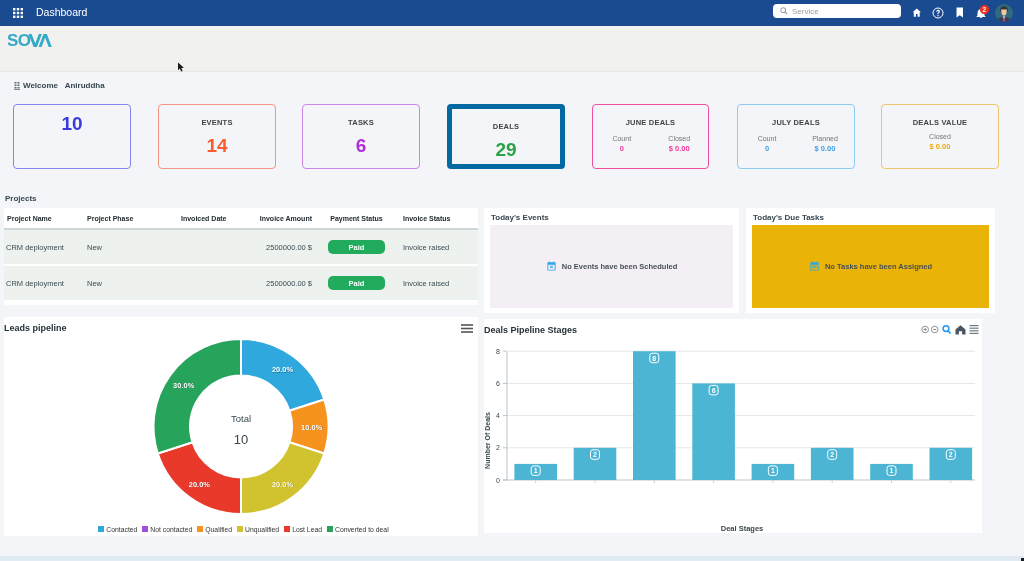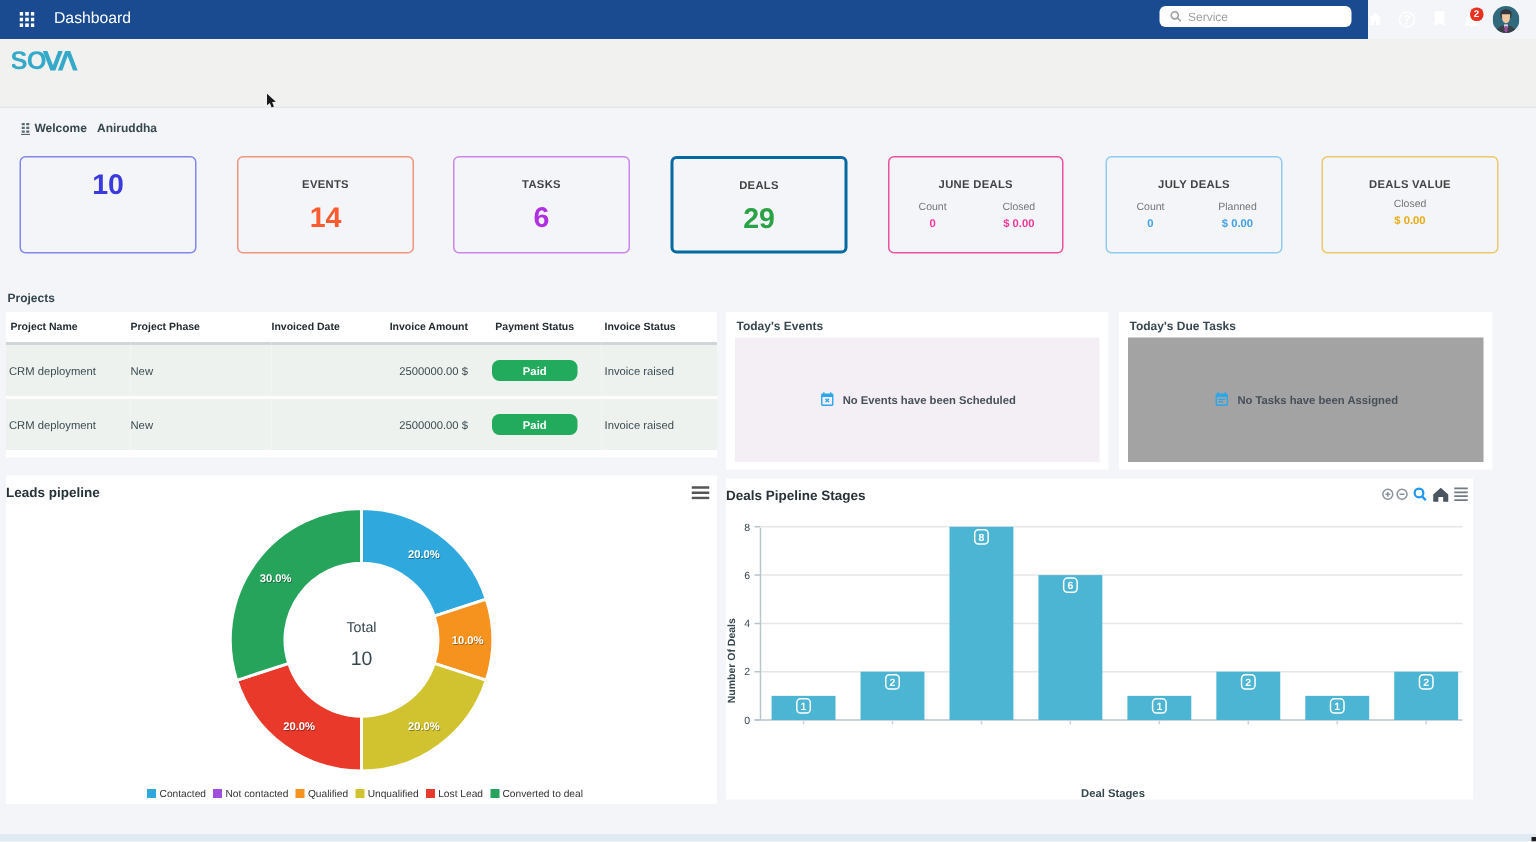--- a/index.html
+++ b/index.html
@@ -1,18 +1,18 @@
 <!DOCTYPE html>
 <html><head>
 <meta charset="utf-8">
 <style>
 * { margin:0; padding:0; box-sizing:border-box; }
 html,body { width:1024px; height:561px; overflow:hidden; }
 body { font-family:"Liberation Sans", sans-serif; background:#f3f5f8; position:relative; }
-.topbar { position:absolute; left:0; top:0; width:912px; height:26px; background:#1a4b91; }
+.topbar { position:absolute; left:0; top:0; width:1024px; height:26px; background:#1a4b91; }
 .dash-title { position:absolute; left:36px; top:6px; color:#fff; font-size:10.5px; }
 .search { position:absolute; left:773px; top:4px; width:128px; height:14px; background:#fff; border-radius:4px; }
 .search .ph { position:absolute; left:19px; top:3px; font-size:8px; color:#9e9e9e; }
 .tb-ic { position:absolute; }
 .avatar { position:absolute; left:995px; top:4px; width:18px; height:18px; border-radius:50%; overflow:hidden; }
 .badge { position:absolute; left:980px; top:5px; width:8.5px; height:8.5px; border-radius:50%; background:#e8311f; color:#fff; font-size:6.5px; text-align:center; line-height:9px; font-weight:bold; }
 .logobar { position:absolute; left:0; top:26px; width:1024px; height:46px; background:#f1f2f0; border-bottom:1px solid #e7e8e6; }
 .welcome { position:absolute; left:23px; top:81px; font-size:8px; font-weight:bold; color:#37474f; }
 .card { position:absolute; top:104px; height:65px; border-radius:4px; text-align:center; }
 .card .t { font-size:7.5px; font-weight:bold; color:#424242; padding-top:13px; letter-spacing:0.2px; }
@@ -110,21 +110,21 @@
     <div class="v" style="color:#3a3adf">10</div>
   </div>
 <div class="card" style="left:158px;width:118px;border:1px solid #f0957e">
     <div class="t">EVENTS</div>
     <div class="v" style="color:#fb5b2e">14</div>
   </div>
 <div class="card" style="left:302px;width:118px;border:1px solid #cd85e8">
     <div class="t">TASKS</div>
     <div class="v" style="color:#b02fe0">6</div>
   </div>
-<div class="card" style="left:447px;width:118px;border:2px solid #0369a1">
+<div class="card" style="left:447px;width:118px;border:5px solid #0369a1">
     <div class="t">DEALS</div>
     <div class="v" style="color:#2ba246">29</div>
   </div>
 <div class="card" style="left:592px;width:117px;border:1px solid #ee4fa0">
     <div class="t">JUNE DEALS</div>
   <div class="cols">
       <div>
         <div class="lab">Count</div>
         <div class="val" style="color:#f0389a">0</div>
       </div>
@@ -200,21 +200,21 @@
   <div class="ep-inner" style="left:6px;top:16.5px;width:243px;height:83.5px;background:#f4eff5">
     <svg width="11" height="12" viewBox="0 0 24 24" style="margin-right:5px">
         <path fill="#2aa7ea" d="M19 4h-1V2h-2v2H8V2H6v2H5a2 2 0 0 0-2 2v14a2 2 0 0 0 2 2h14a2 2 0 0 0 2-2V6a2 2 0 0 0-2-2zm0 16H5V9h14zM8.8 12.2l1.4-1.4 1.8 1.8 1.8-1.8 1.4 1.4-1.8 1.8 1.8 1.8-1.4 1.4-1.8-1.8-1.8 1.8-1.4-1.4 1.8-1.8z"></path>
       </svg>
     No Events have been Scheduled
   </div>
 </div>
 
 <div class="panel" style="left:746px;top:208px;width:249px;height:105px;">
   <div class="ptitle" style="padding:4.5px 0 0 7px">Today's Due Tasks</div>
-  <div class="ep-inner" style="left:6px;top:16.5px;width:237px;height:83.5px;background:#a3a3a3">
+  <div class="ep-inner" style="left:6px;top:16.5px;width:237px;height:83.5px;background:#eab308">
     <svg width="11" height="12" viewBox="0 0 24 24" style="margin-right:5px">
         <path fill="#2aa7ea" d="M19 4h-1V2h-2v2H8V2H6v2H5a2 2 0 0 0-2 2v14a2 2 0 0 0 2 2h14a2 2 0 0 0 2-2V6a2 2 0 0 0-2-2zm0 16H5V9h14zM7 11.5h10v2H7zm0 3.5h7v2H7z"></path>
       </svg>
     No Tasks have been Assigned
   </div>
 </div>
 
 <div class="panel" style="left:4px;top:317px;width:474px;height:219px;">
   <div class="ctitle" style="margin-top:6px">Leads pipeline</div>
   <svg style="position:absolute;right:5px;top:7px" width="12" height="9" viewBox="0 0 12 9">

